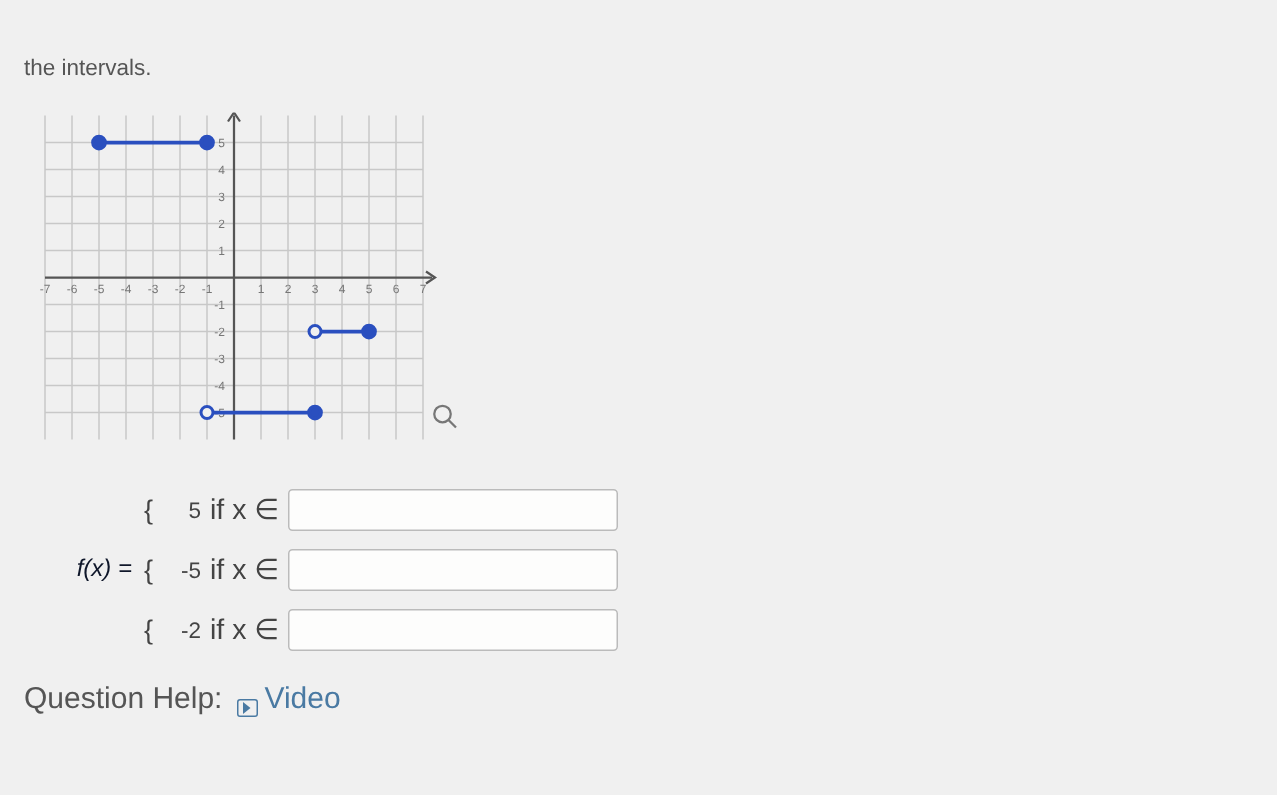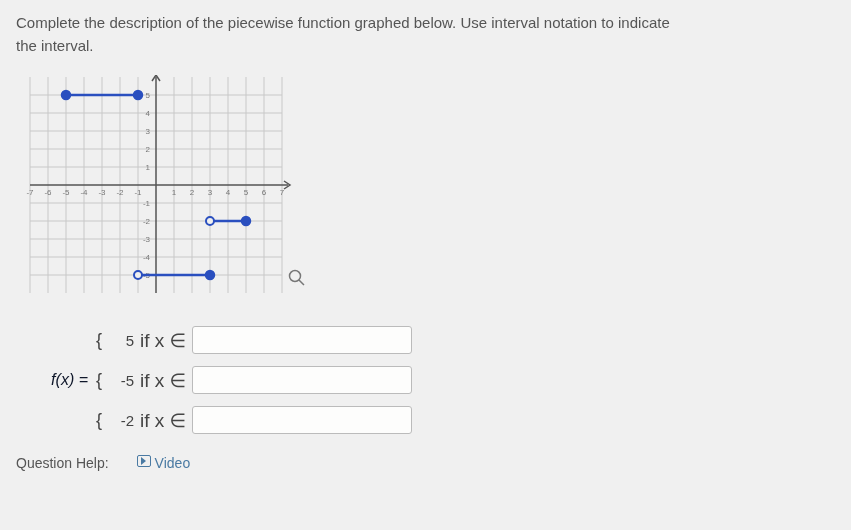--- a/index.html
+++ b/index.html
@@ -74,30 +74,30 @@
       width: 220px;
       height: 28px;
       border: 1px solid #bbb;
       border-radius: 3px;
       background: #fdfdfc;
       padding: 0 6px;
       font-size: 14px;
     }
     .help-row {
       margin-top: 10px;
-      font-size: 14px;
+      font-size: 20px;
       color: #555;
       display: flex;
       align-items: center;
-      gap: 28px;
+      gap: 10px;
     }
     .help-link {
       color: #4a7aa3;
       display: inline-flex;
-      align-items: flex-start;
+      align-items: flex-end;
       gap: 4px;
       cursor: pointer;
     }
     .video-icon {
       width: 14px;
       height: 12px;
       border: 1.5px solid #4a7aa3;
       border-radius: 2px;
       position: relative;
       display: inline-block;
@@ -108,22 +108,22 @@
       left: 3px; top: 1px;
       border-left: 5px solid #4a7aa3;
       border-top: 4px solid transparent;
       border-bottom: 4px solid transparent;
     }
   </style>
 </head>
 <body>
 
 <div class="question-text">
-  <span>Complete the description of the piecewise function graphed below. Use interval notation to indicate</span><br>
-  <span>the interval.</span>
+  <br>
+  <span>the intervals.</span>
 </div>
 
 <div class="graph-area">
   <svg width="280" height="220" viewBox="0 0 280 220">
 
     <g stroke="#c8c8c8" stroke-width="1">
 
       <line x1="14" y1="2" x2="14" y2="218"></line>
         <line x1="32" y1="2" x2="32" y2="218"></line>
         <line x1="50" y1="2" x2="50" y2="218"></line>

